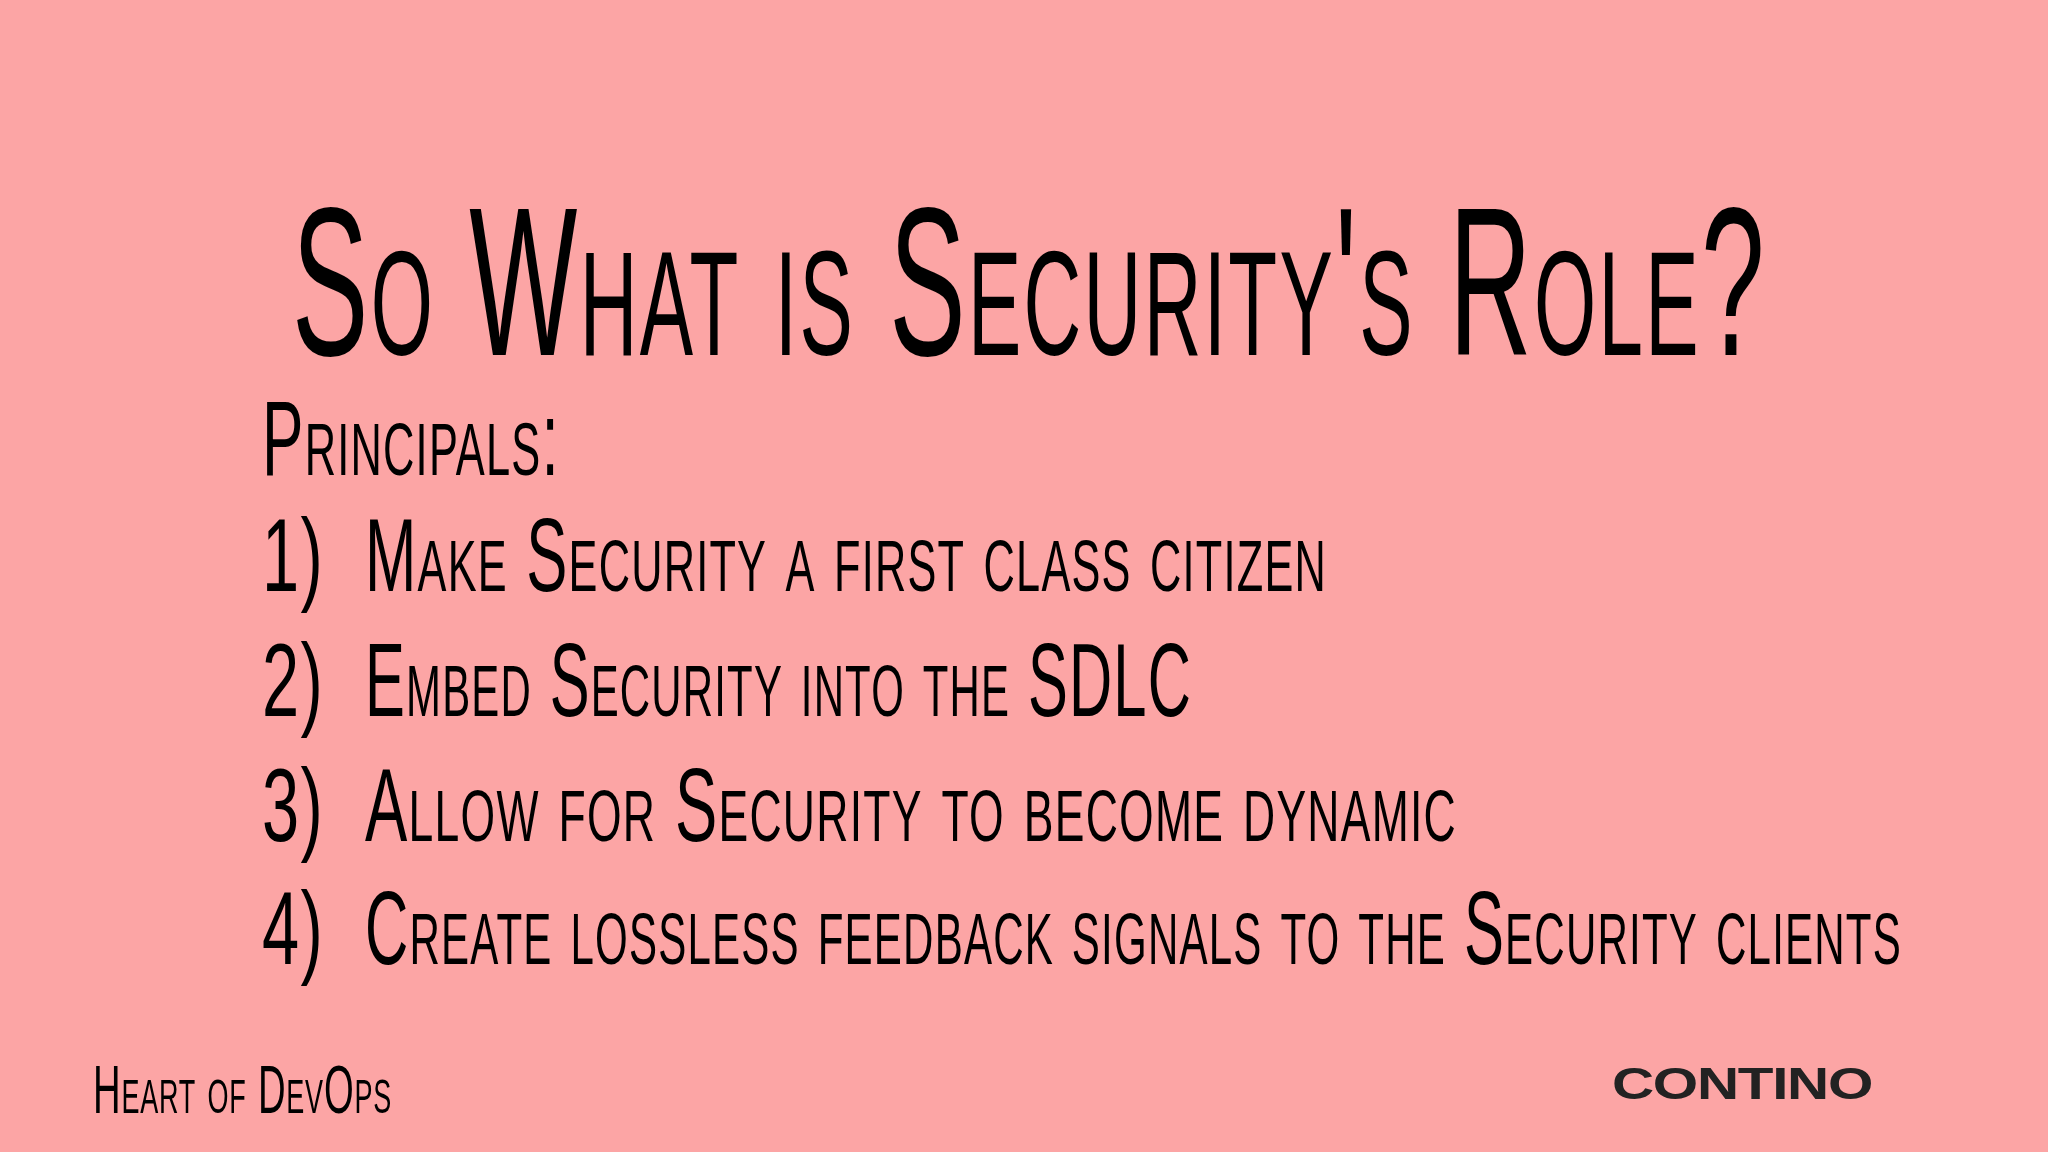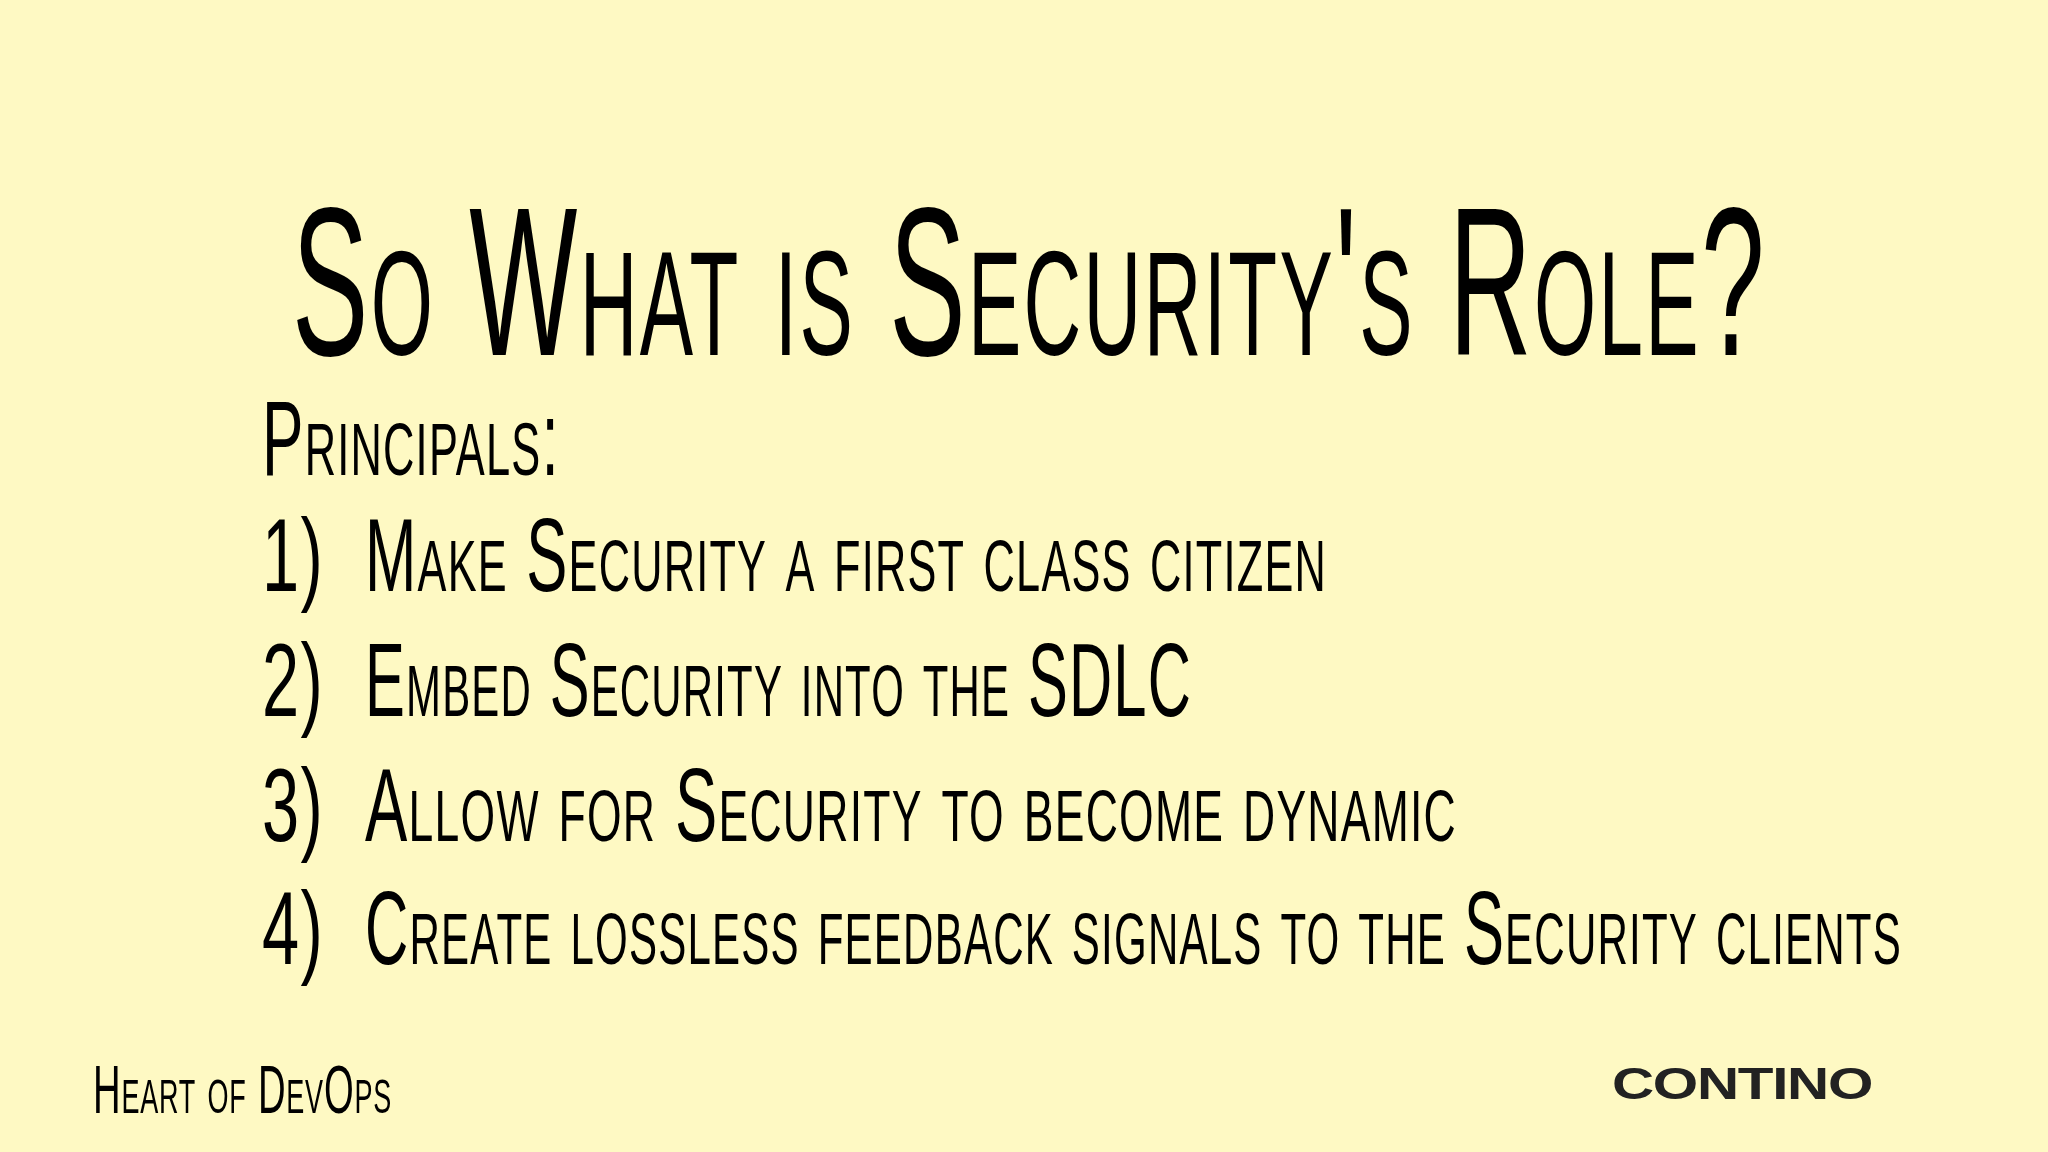--- a/index.html
+++ b/index.html
@@ -11,21 +11,21 @@
     width: 2048px;
     height: 1152px;
     position: relative;
     overflow: hidden;
     font-family: "Liberation Sans", "DejaVu Sans", sans-serif;
     color: #000000;
   }
   .slide {
     position: absolute;
     inset: 0;
-    background: #fef9c3;
+    background: #fca5a5;
   }
   .hand {
     font-family: "Liberation Sans Narrow", "Liberation Sans", "DejaVu Sans Condensed", sans-serif;
     font-variant: small-caps;
     font-weight: 400;
     white-space: nowrap;
     transform-origin: left top;
     position: absolute;
     letter-spacing: 0.02em;
     line-height: 1;

